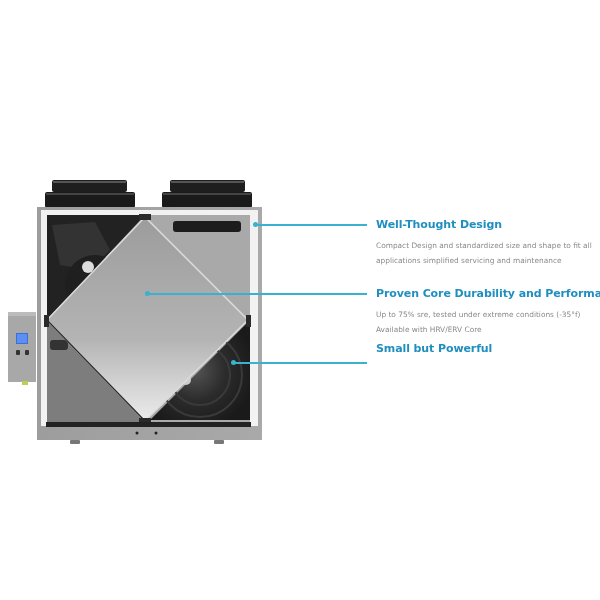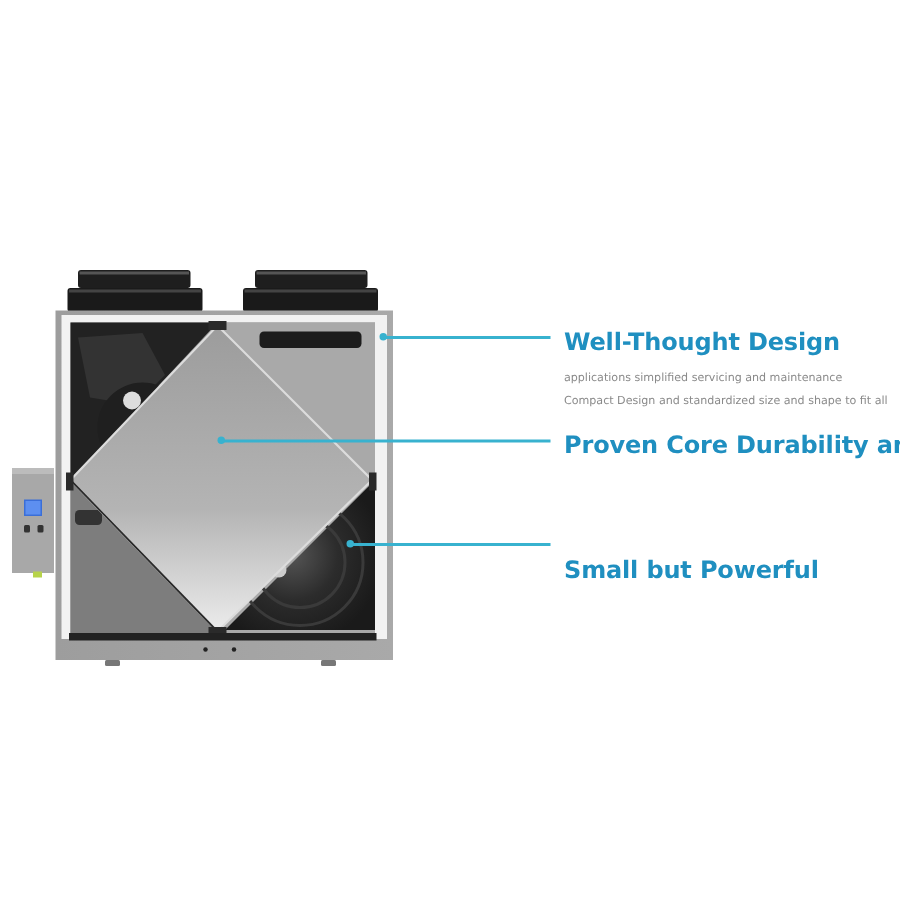--- a/index.html
+++ b/index.html
@@ -1,19 +1,19 @@
 <!DOCTYPE html>
 <html><head>
 <meta charset="utf-8">
 <style>
   html,body{margin:0;padding:0;background:#ffffff;}
   body{width:600px;height:600px;position:relative;overflow:hidden;font-family:"DejaVu Sans","Liberation Sans",sans-serif;}
   .product{position:absolute;left:0;top:0;width:600px;height:600px;}
   .feature{position:absolute;left:376px;width:224px;}
-  .feature .title{font-size:16px;font-weight:bold;color:#1f8fc0;letter-spacing:-0.1px;white-space:nowrap;}
+  .feature .title{font-size:11px;font-weight:bold;color:#1f8fc0;letter-spacing:-0.1px;white-space:nowrap;}
   .feature .desc{font-size:7.4px;color:#8a8a8a;line-height:15px;margin-top:7px;white-space:nowrap;}
   .callout-line{position:absolute;height:2px;background:#38b2cf;}
   .callout-dot{position:absolute;width:5px;height:5px;border-radius:50%;background:#38b2cf;}
 </style>
 </head>
 <body>
 
 <svg class="product" viewBox="0 0 600 600" xmlns="http://www.w3.org/2000/svg">
   <defs>
     <linearGradient id="coreGrad" x1="0" y1="0" x2="0" y2="1">
@@ -99,24 +99,28 @@
 
 <div class="callout-line" style="left:148px;top:293px;width:219px;"></div>
 <div class="callout-dot" style="left:145px;top:291px;"></div>
 
 <div class="callout-line" style="left:234px;top:362px;width:133px;"></div>
 <div class="callout-dot" style="left:231px;top:360px;"></div>
 
 <div class="feature" style="top:218px;">
   <div class="title">Well-Thought Design</div>
   <div class="desc">
+    <div>Compact Design and standardized size and shape to fit all</div>
     <div>applications simplified servicing and maintenance</div>
-    <div>Compact Design and standardized size and shape to fit all</div>
   </div>
 </div>
 
 <div class="feature" style="top:287px;">
   <div class="title">Proven Core Durability and Performance</div>
+  <div class="desc">
+    <div>Up to 75% sre, tested under extreme conditions (-35°f)</div>
+    <div>Available with HRV/ERV Core</div>
+  </div>
 </div>
 
-<div class="feature" style="top:370px;">
+<div class="feature" style="top:342px;">
   <div class="title">Small but Powerful</div>
 </div>
 
 </body></html>

